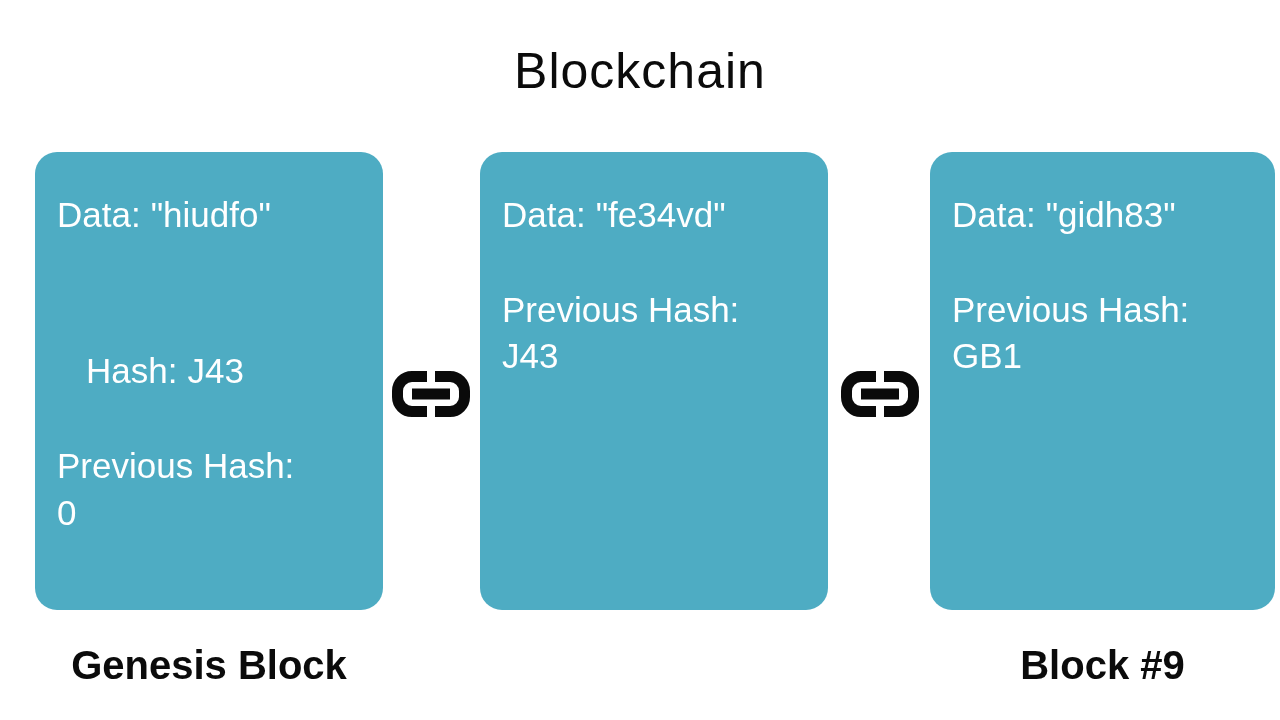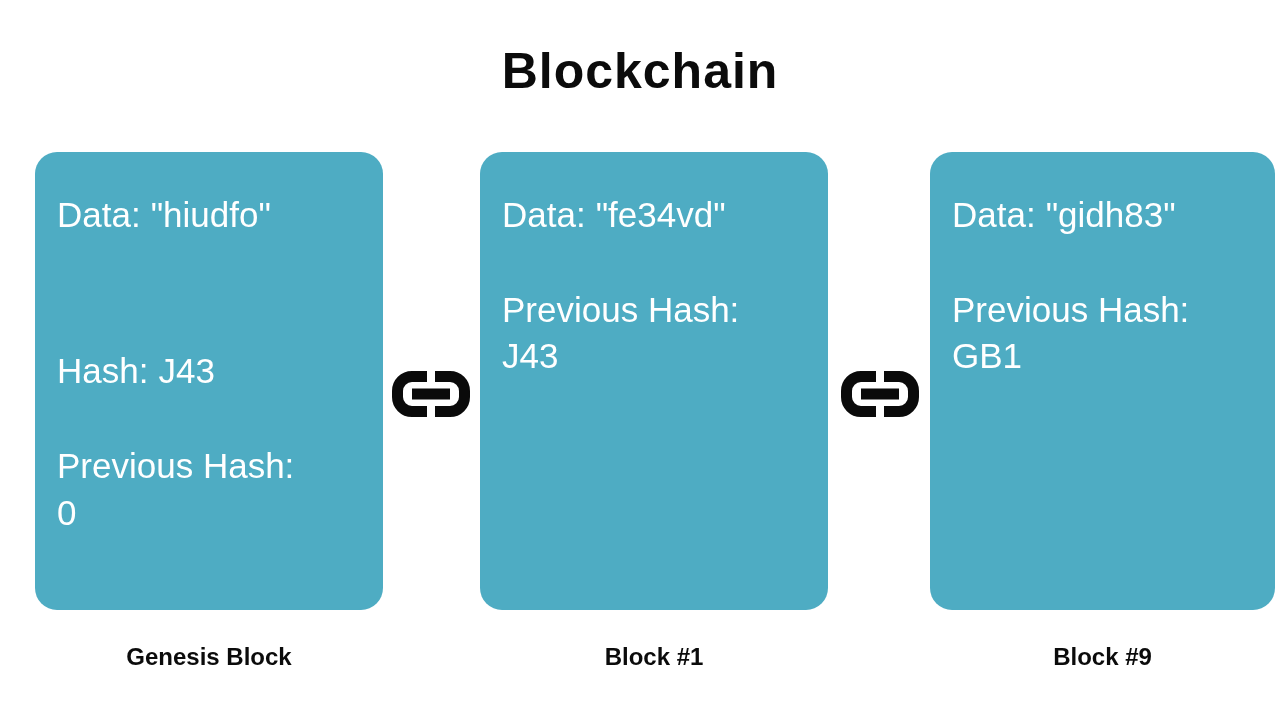--- a/index.html
+++ b/index.html
@@ -17,42 +17,42 @@
     overflow: hidden;
     position: relative;
   }
   .stage { position: absolute; inset: 0; }
 
   .page-title {
     position: absolute;
     top: 42px; left: 0; width: 1280px;
     text-align: center;
     font-size: 50px;
-    font-weight: 700;
+    font-weight: 400;
     letter-spacing: 1px;
     color: var(--heading-text);
   }
 
   .block {
     position: absolute;
     top: 152px;
     width: 348px; height: 458px;
     background: var(--block-fill);
     border-radius: 22px;
     color: var(--block-text);
     padding: 40px 16px 35px 22px;
     font-size: 35px;
     line-height: 1.32;
   }
   .block.b1 { left: 35px; }
   .block.b2 { left: 480px; }
   .block.b3 { left: 930px; width: 345px; }
 
   .row { white-space: nowrap; }
-  .row.hash { margin-top: 110px; }
+  .row.hash { margin-top: 110px; margin-left: 29px; }
   .row.prev { margin-top: 49px; white-space: normal; }
   .lbl { font-weight: 400; margin-right: 10px; }
   .val { font-weight: 400; }
   .prev .val { display: block; }
 
   .chain-link {
     position: absolute;
     top: 371px;
     width: 78px; height: 46px;
   }
@@ -63,21 +63,21 @@
     stroke: var(--chain-icon);
     stroke-width: 11;
     fill: none;
   }
 
   .caption {
     position: absolute;
     top: 643px;
     width: 348px;
     text-align: center;
-    font-size: 24px;
+    font-size: 40px;
     font-weight: 700;
     color: var(--heading-text);
   }
   .caption.cap1 { left: 35px; }
   .caption.cap2 { left: 480px; }
   .caption.cap3 { left: 930px; width: 345px; }
 </style>
 </head>
 <body>
 
@@ -125,16 +125,15 @@
   <div class="block b3">
     <div class="row data">
       <span class="lbl">Data:</span><span class="val">"gidh83"</span>
     </div>
     <div class="row prev">
       <span class="lbl">Previous Hash:</span><span class="val">GB1</span>
     </div>
   </div>
 
   <div class="caption cap1">Genesis Block</div>
-  <div class="caption cap2">Block #1</div>
   <div class="caption cap3">Block #9</div>
 
 </div>
 
 </body></html>

